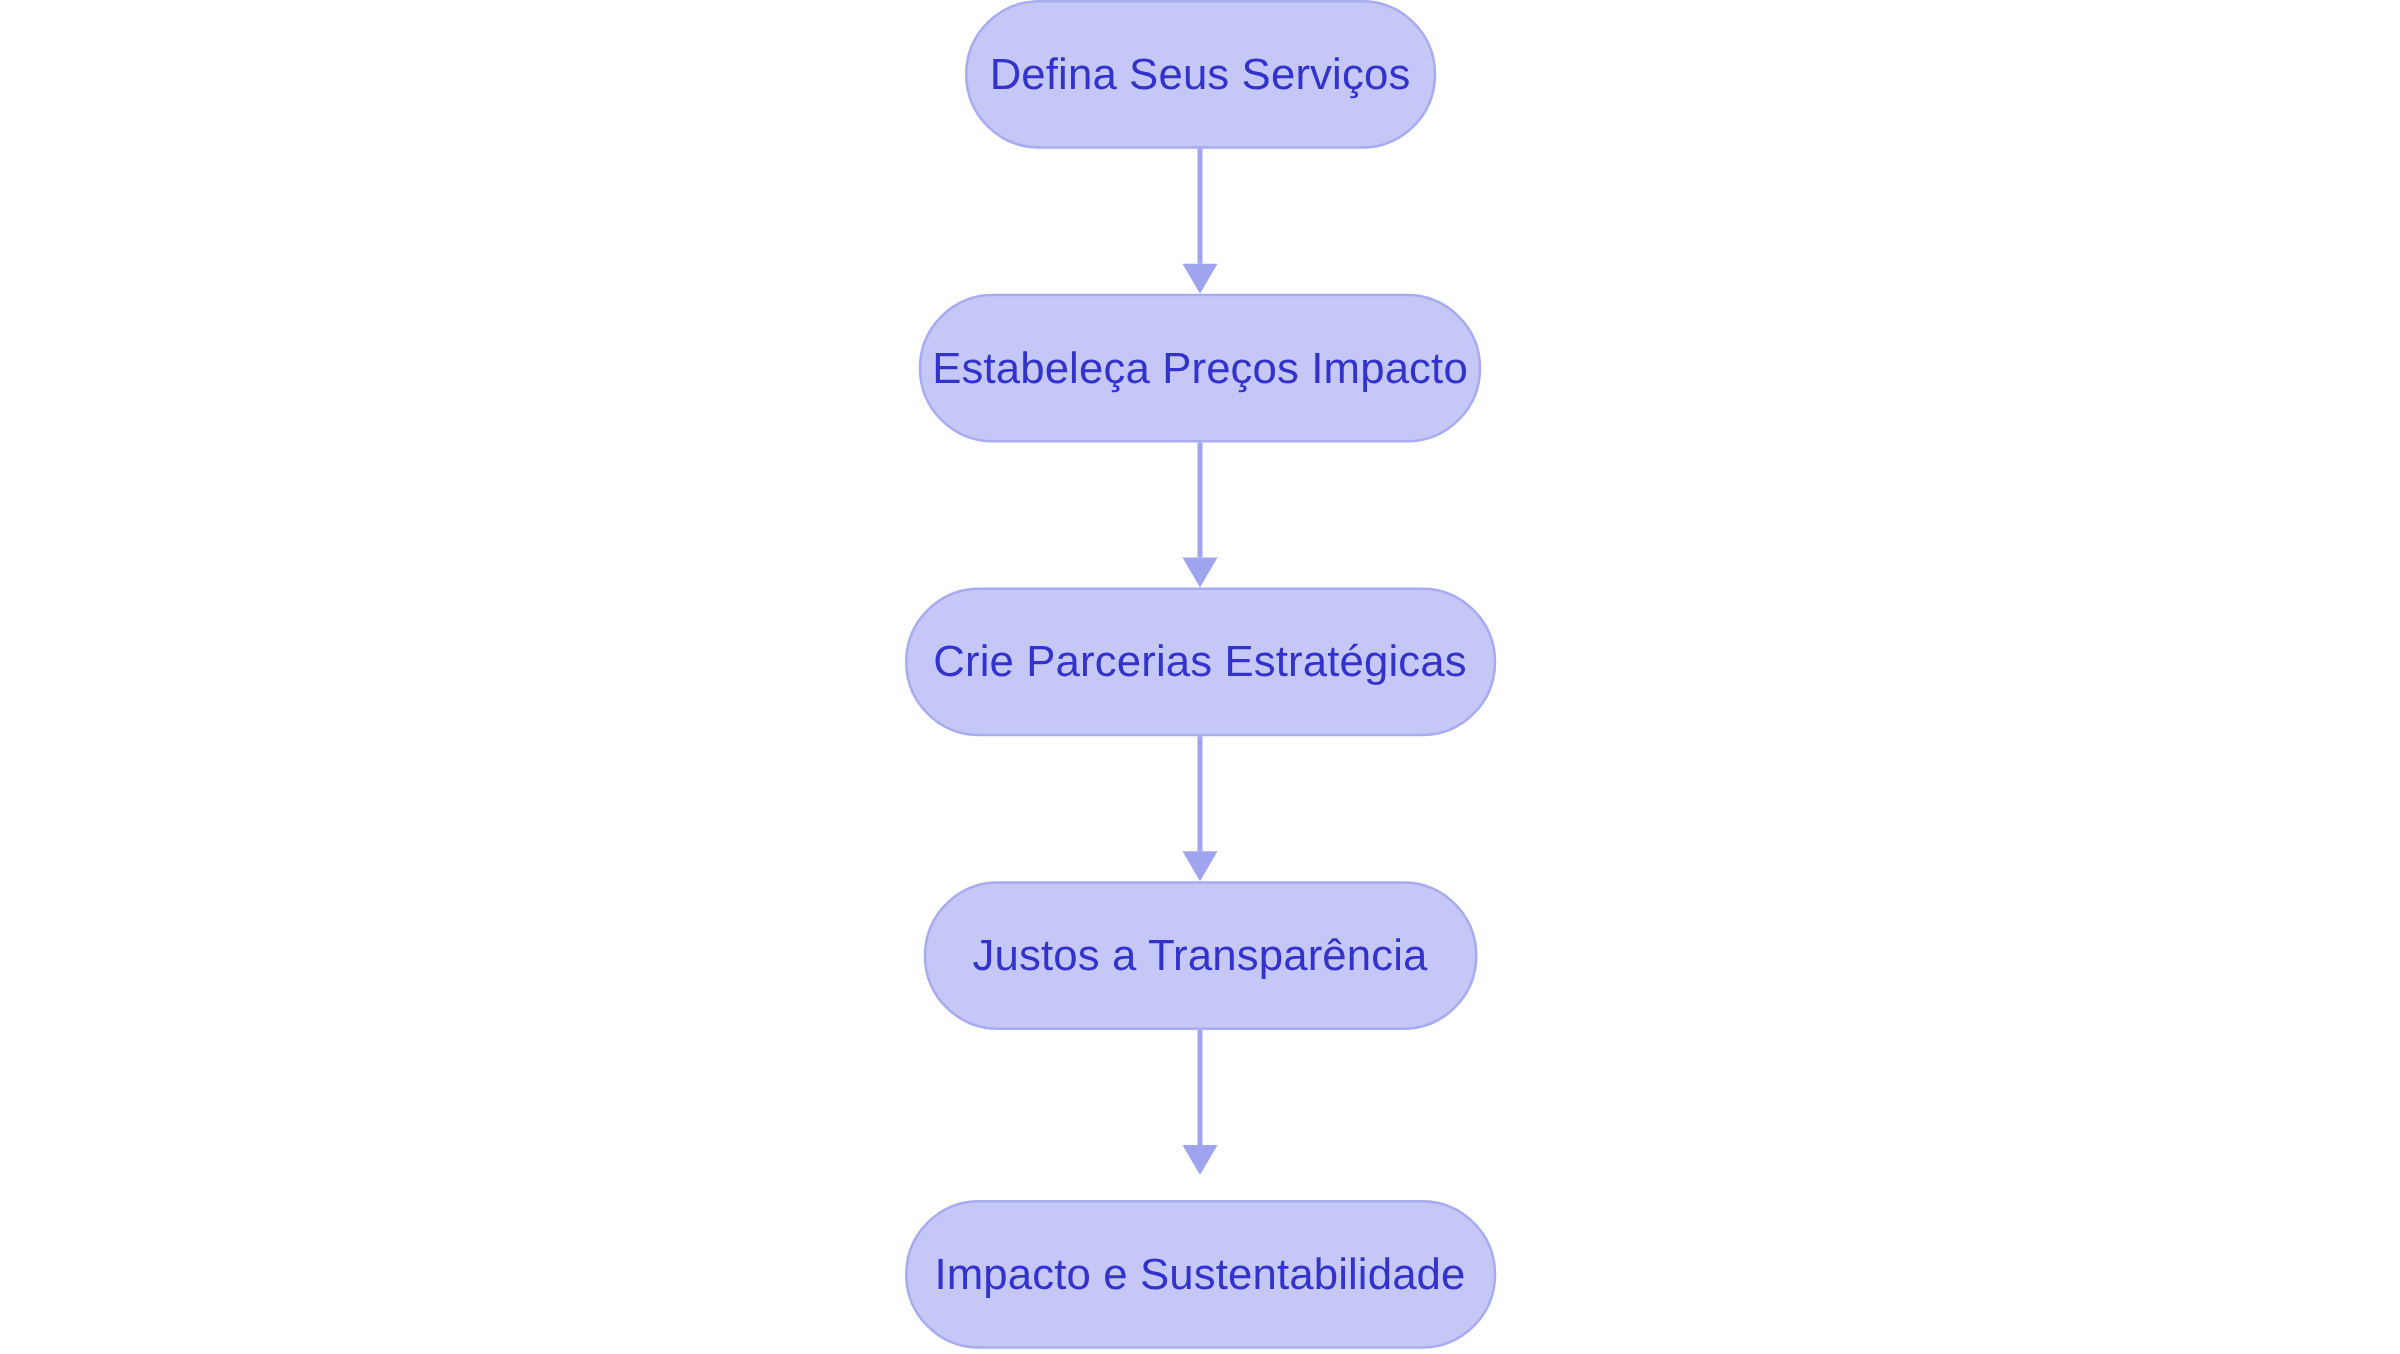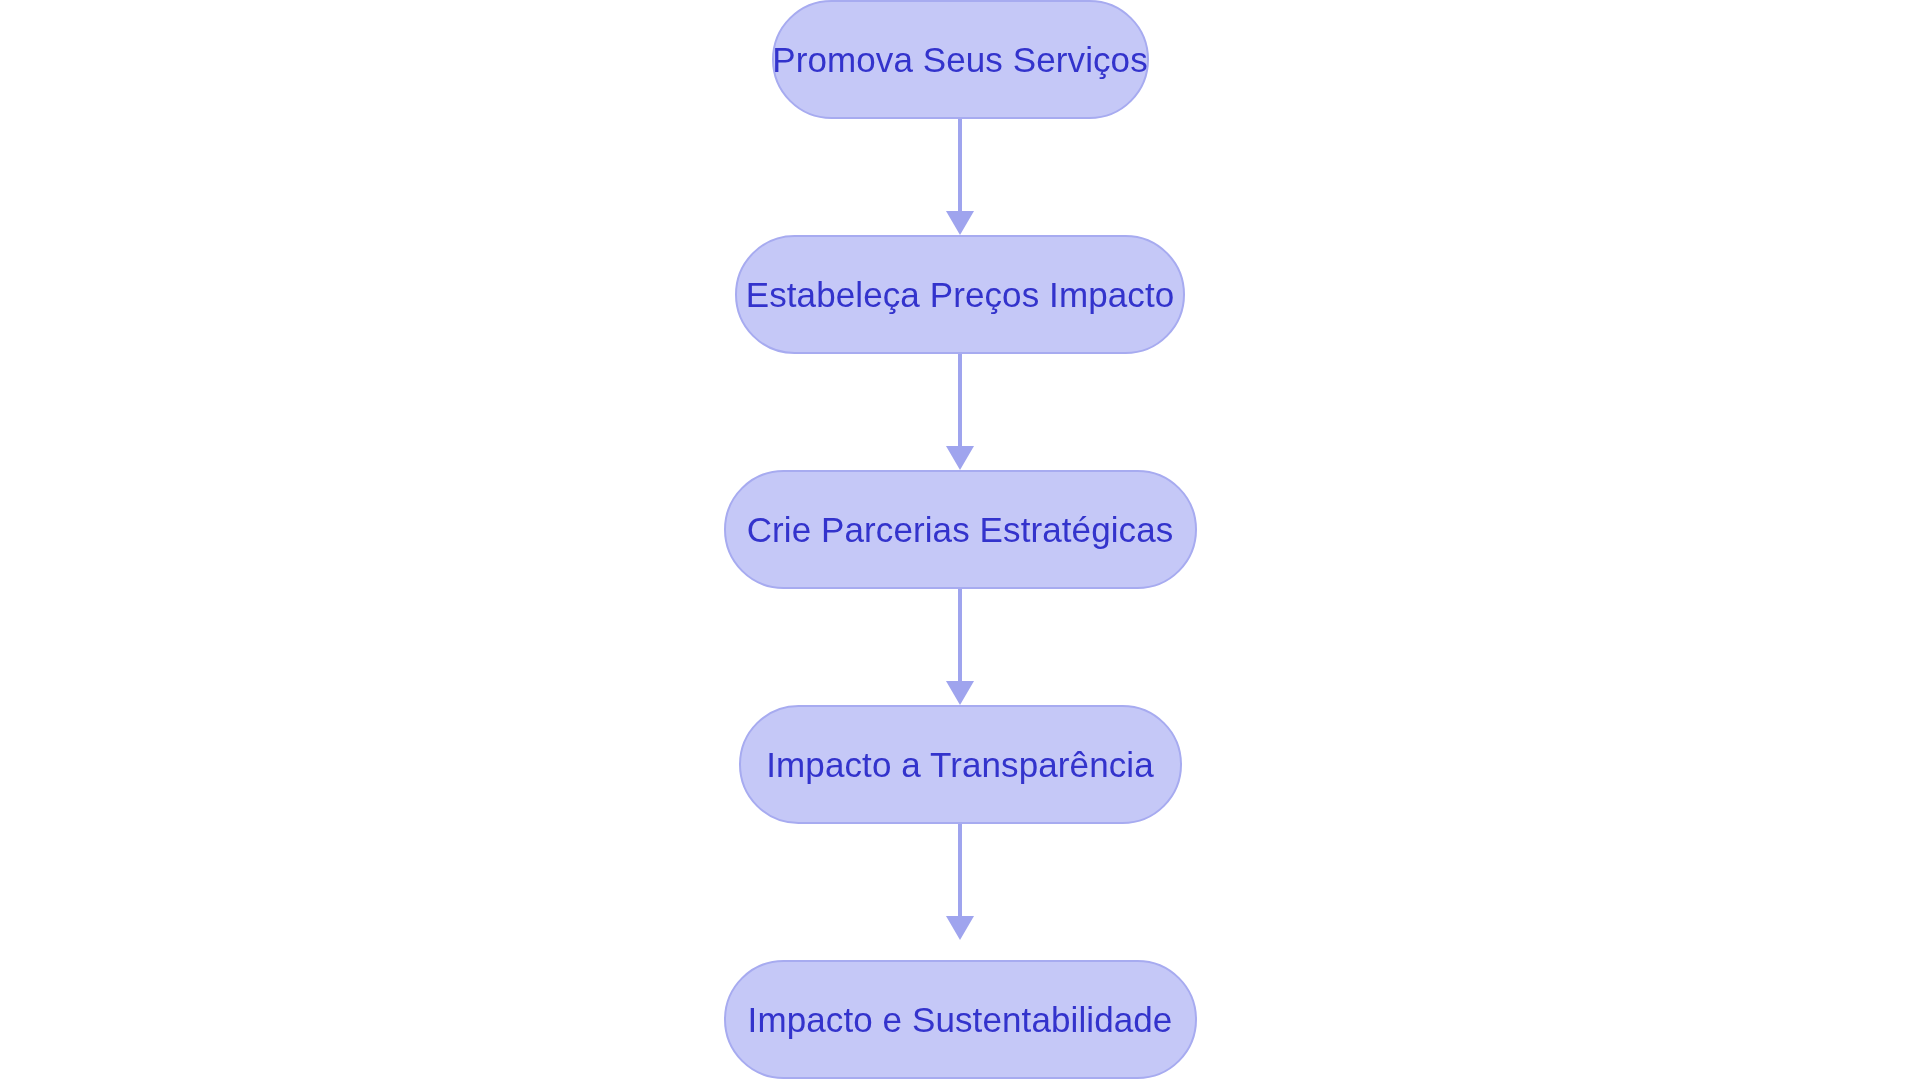--- a/index.html
+++ b/index.html
@@ -81,21 +81,21 @@
   .n3 { width: 443px; }
   .n4 { width: 473px; margin-top: 20px; }
 </style>
 </head>
 <body>
 
 <div id="canvas">
   <div id="flow">
 
     <div class="node n0">
-      <span class="node-label">Promova Seus Serviços</span>
+      <span class="node-label">Defina Seus Serviços</span>
     </div>
 
     <div class="connector">
       <div class="stem"></div>
       <div class="head"></div>
     </div>
 
     <div class="node n1">
       <span class="node-label">Estabeleça Preços Impacto</span>
     </div>
@@ -108,21 +108,21 @@
     <div class="node n2">
       <span class="node-label">Crie Parcerias Estratégicas</span>
     </div>
 
     <div class="connector">
       <div class="stem"></div>
       <div class="head"></div>
     </div>
 
     <div class="node n3">
-      <span class="node-label">Impacto a Transparência</span>
+      <span class="node-label">Justos a Transparência</span>
     </div>
 
     <div class="connector">
       <div class="stem"></div>
       <div class="head"></div>
     </div>
 
     <div class="node n4">
       <span class="node-label">Impacto e Sustentabilidade</span>
     </div>

